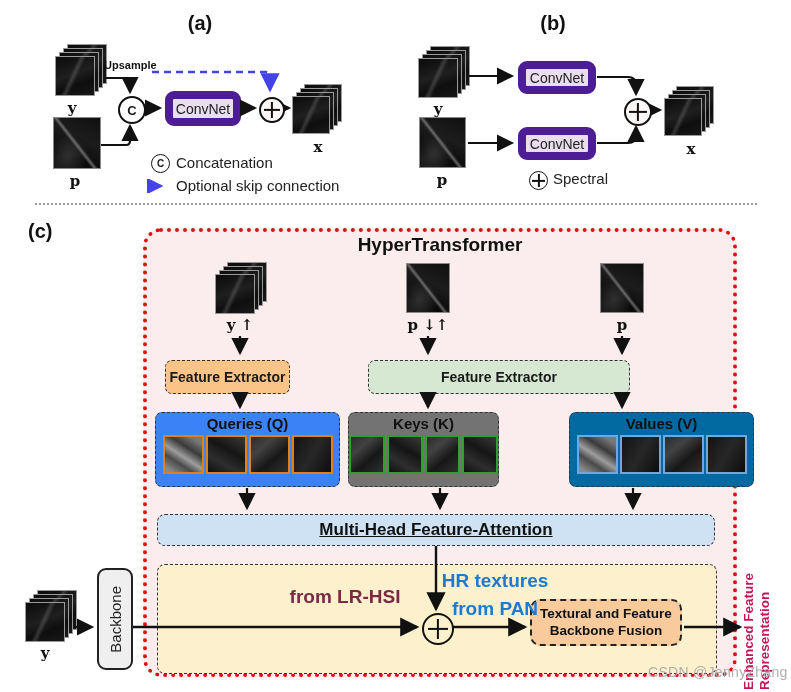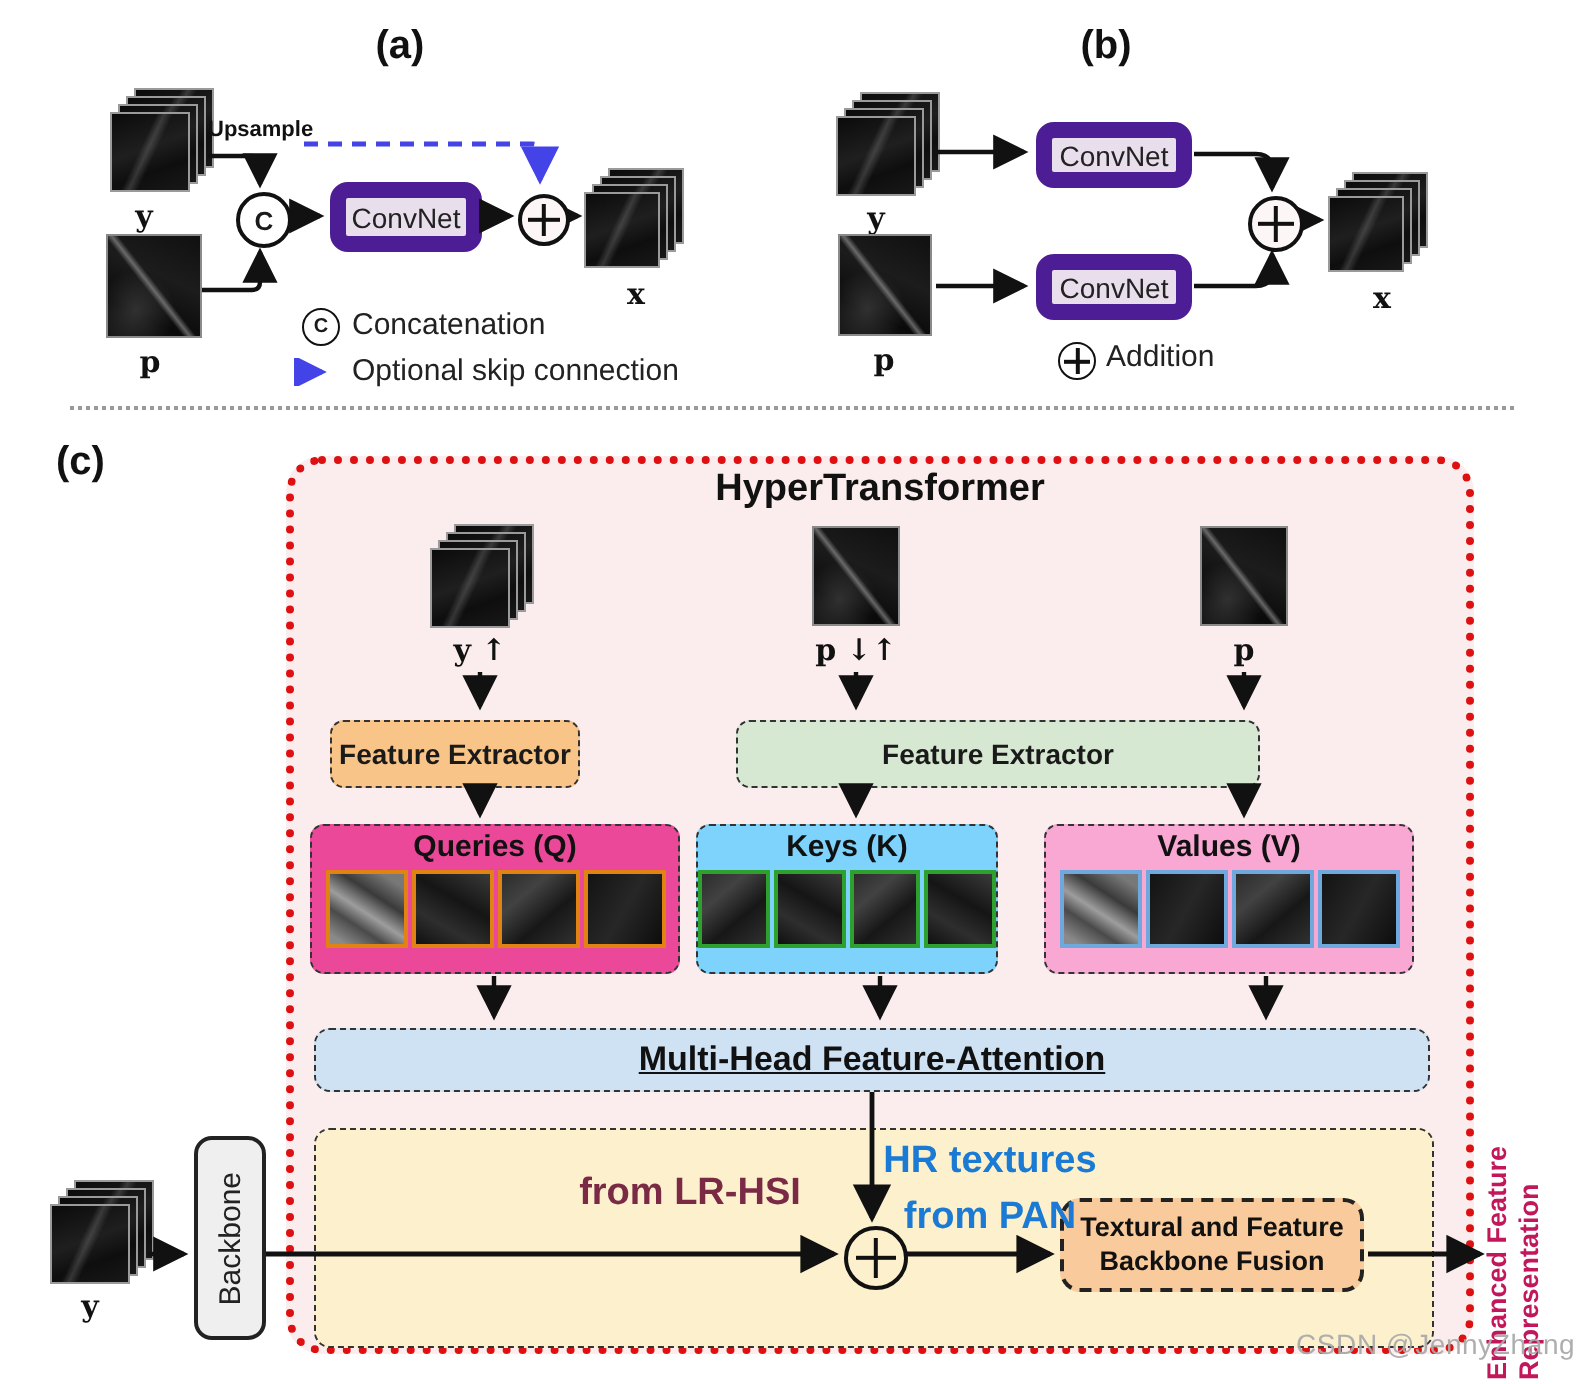--- a/index.html
+++ b/index.html
@@ -136,21 +136,21 @@
 
   <div class="stack" style="left:664px;top:86px;width:52px;height:52px;">
     <div class="layer" style="left:12px;top:0;width:38px;height:38px;"></div>
     <div class="layer" style="left:8px;top:4px;width:38px;height:38px;"></div>
     <div class="layer" style="left:4px;top:8px;width:38px;height:38px;"></div>
     <div class="layer" style="left:0;top:12px;width:38px;height:38px;"></div>
   </div>
   <div class="abs serif-label" style="left:681px;top:140px;width:20px;">x</div>
 
   <div class="oplus" style="left:529px;top:171px;width:17px;height:17px;border-width:1.8px;background:#fff;"></div>
-  <div class="abs legend-text" style="left:553px;top:170px;">Addition</div>
+  <div class="abs legend-text" style="left:553px;top:170px;">Spectral</div>
 
   <div class="abs" style="left:35px;top:203px;width:722px;border-top:2px dotted #9a9a9a;"></div>
 
   <div class="abs panel-label" style="left:28px;top:220px;">(c)</div>
 
   <div class="abs" style="left:143px;top:228px;width:594px;height:449px;background:#fbeded;
        border:4px dotted #dd1111;border-radius:18px;z-index:0;"></div>
 
   <div class="abs" style="left:143px;top:234px;width:594px;text-align:center;font-weight:bold;
        font-size:19px;color:#111;z-index:2;">HyperTransformer</div>
@@ -169,39 +169,39 @@
   <div class="abs pan-img" style="left:600px;top:263px;width:44px;height:50px;z-index:2;"></div>
   <div class="abs serif-label" style="left:587px;top:316px;width:70px;z-index:2;">p</div>
 
   <div class="abs fe-box" style="left:165px;top:360px;width:125px;height:34px;background:#f9c488;">
     <span>Feature Extractor</span>
   </div>
   <div class="abs fe-box" style="left:368px;top:360px;width:262px;height:34px;background:#d7e8d2;">
     <span>Feature Extractor</span>
   </div>
 
-  <div class="abs qkv" style="left:155px;top:412px;width:185px;height:75px;background:#ec4899;">
+  <div class="abs qkv" style="left:155px;top:412px;width:185px;height:75px;background:#3b82f6;">
     <div class="qkv-title">Queries (Q)</div>
     <div class="patch-row">
       <div class="patch tex1" style="border:2px solid #e08214;"></div>
       <div class="patch tex2" style="border:2px solid #e08214;"></div>
       <div class="patch tex3" style="border:2px solid #e08214;"></div>
       <div class="patch tex4" style="border:2px solid #e08214;"></div>
     </div>
   </div>
-  <div class="abs qkv" style="left:348px;top:412px;width:151px;height:75px;background:#7dd3fc;">
+  <div class="abs qkv" style="left:348px;top:412px;width:151px;height:75px;background:#737373;">
     <div class="qkv-title">Keys (K)</div>
     <div class="patch-row">
       <div class="patch tex3" style="border:2px solid #2ea02e;"></div>
       <div class="patch tex2" style="border:2px solid #2ea02e;"></div>
       <div class="patch tex3" style="border:2px solid #2ea02e;"></div>
       <div class="patch tex2" style="border:2px solid #2ea02e;"></div>
     </div>
   </div>
-  <div class="abs qkv" style="left:522px;top:412px;width:185px;height:75px;background:#f9a8d4;">
+  <div class="abs qkv" style="left:569px;top:412px;width:185px;height:75px;background:#0369a1;">
     <div class="qkv-title">Values (V)</div>
     <div class="patch-row">
       <div class="patch tex1" style="border:2px solid #6fa8dc;"></div>
       <div class="patch tex4" style="border:2px solid #6fa8dc;"></div>
       <div class="patch tex3" style="border:2px solid #6fa8dc;"></div>
       <div class="patch tex4" style="border:2px solid #6fa8dc;"></div>
     </div>
   </div>
 
   <div class="abs attn-box" style="left:157px;top:514px;width:558px;height:32px;text-decoration:underline;">

